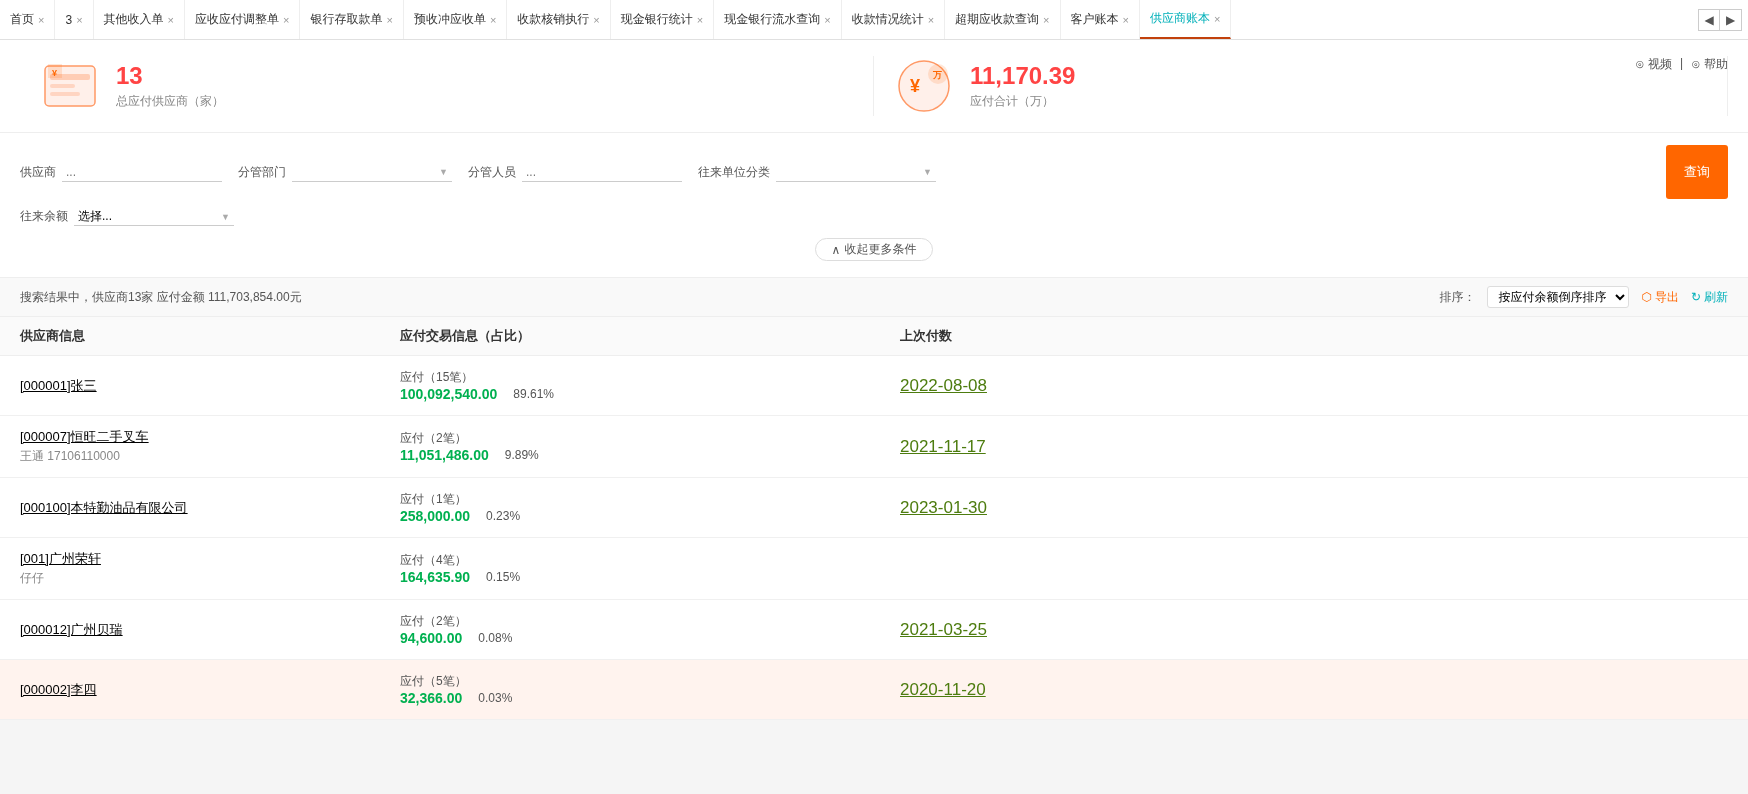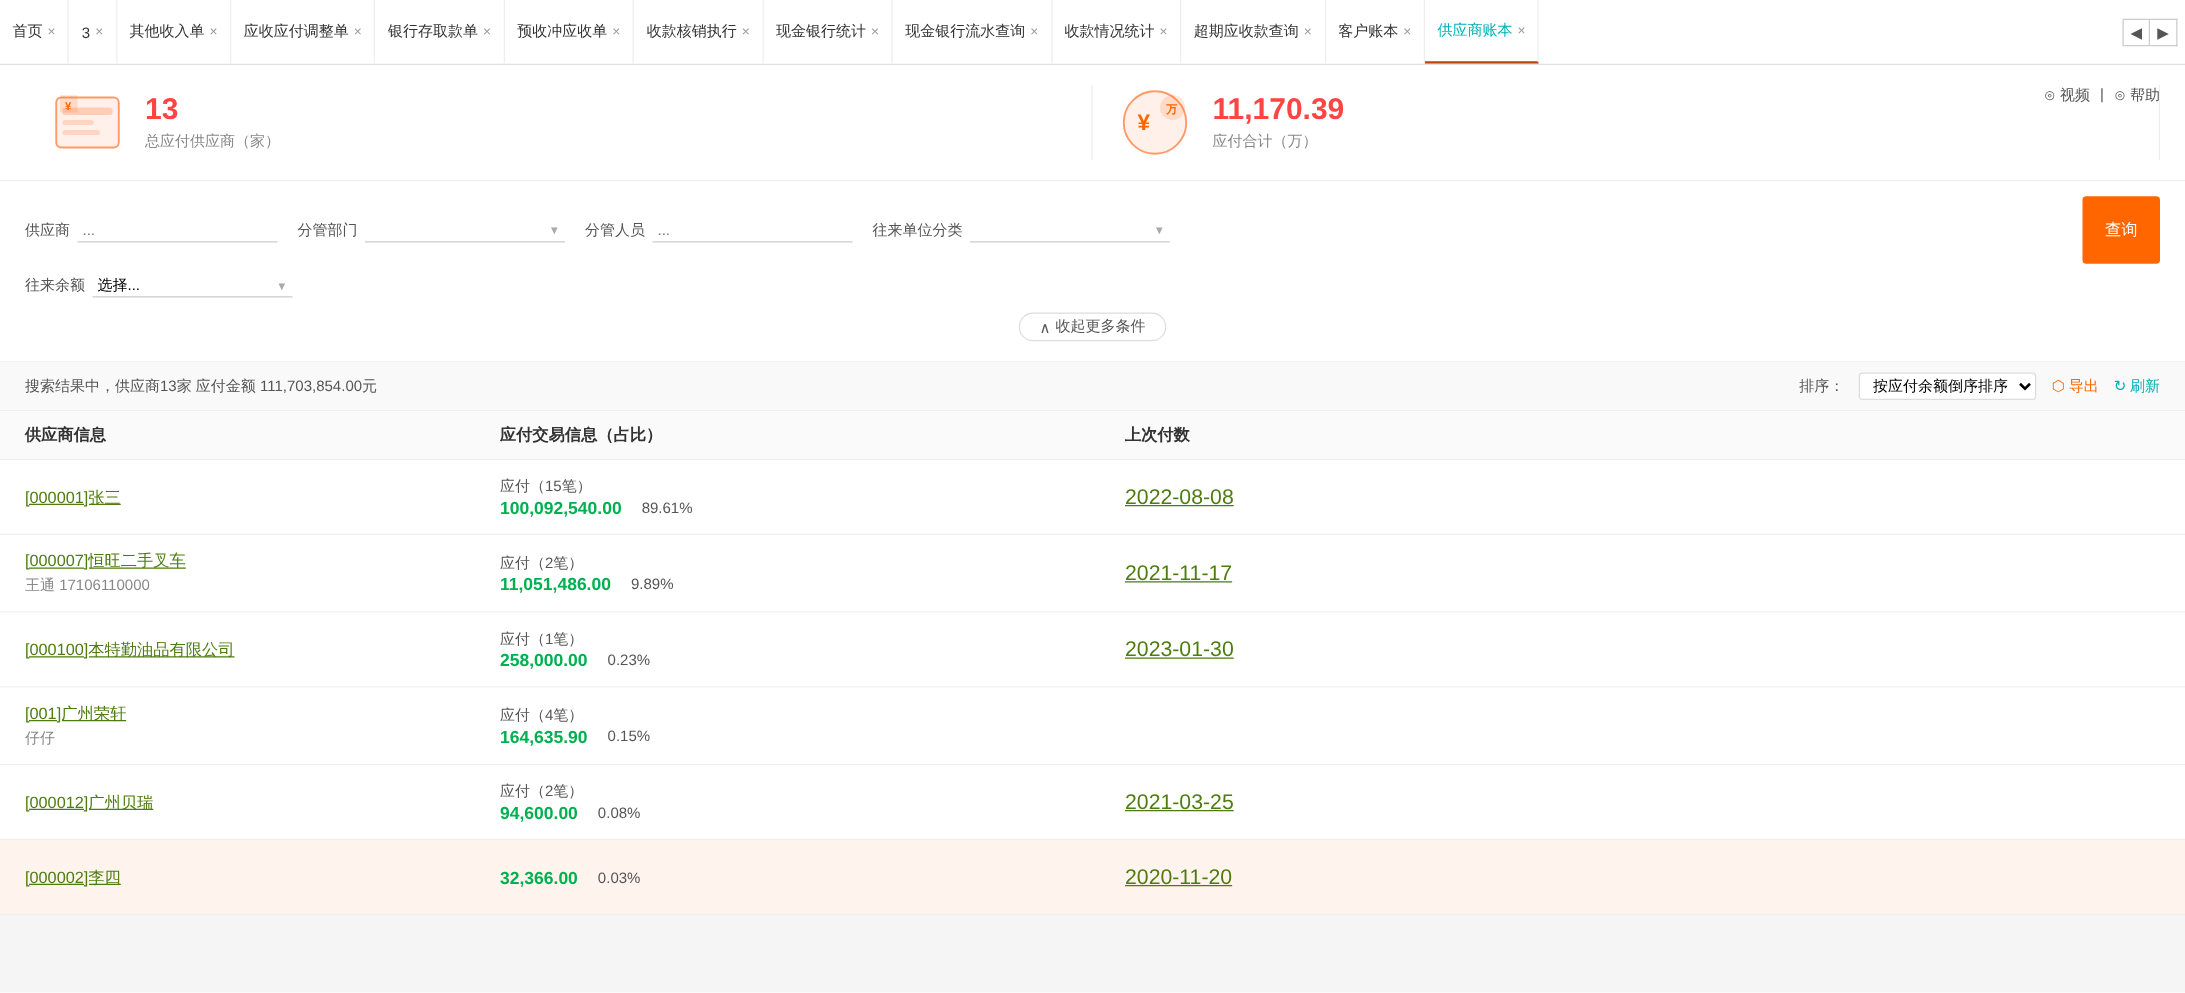--- a/index.html
+++ b/index.html
@@ -4,21 +4,21 @@
   <style>
     * { box-sizing: border-box; margin: 0; padding: 0; }
     body { font-family: 'Microsoft YaHei', Arial, sans-serif; font-size: 13px; background: #f5f5f5; color: #333; }
 
     
     .top-nav {
       display: flex;
       align-items: center;
       background: #fff;
       border-bottom: 1px solid #e0e0e0;
-      height: 52px;
+      height: 40px;
       overflow: hidden;
     }
     .nav-item {
       display: flex;
       align-items: center;
       padding: 0 10px;
       height: 100%;
       white-space: nowrap;
       cursor: pointer;
       font-size: 12px;
@@ -243,21 +243,21 @@
     .table-row {
       display: flex;
       align-items: center;
       padding: 12px 20px;
       border-bottom: 1px solid #f0f0f0;
       min-height: 60px;
     }
     .table-row.highlighted { background: #fff3ee; }
 
     .supplier-link {
-      color: #4d7c0f;
+      color: #000000;
       text-decoration: underline;
       cursor: pointer;
       font-size: 13px;
     }
     .supplier-sub {
       font-size: 12px;
       color: #888;
       margin-top: 2px;
     }
     .trans-label { font-size: 12px; color: #555; }
@@ -521,20 +521,21 @@
       </div>
     </div>
     <div class="col-lastpay last-pay">2021-03-25</div>
   </div>
 
   <div class="table-row highlighted">
     <div class="col-supplier">
       <div class="supplier-link">[000002]李四</div>
     </div>
     <div class="col-transaction">
+      <div class="trans-label">应付（5笔）</div>
       <div style="display:flex;align-items:center;">
         <span class="trans-amount">32,366.00</span>
         <span class="trans-percent">0.03%</span>
       </div>
     </div>
     <div class="col-lastpay last-pay">2020-11-20</div>
   </div>
 </div>
 
 </body></html>

